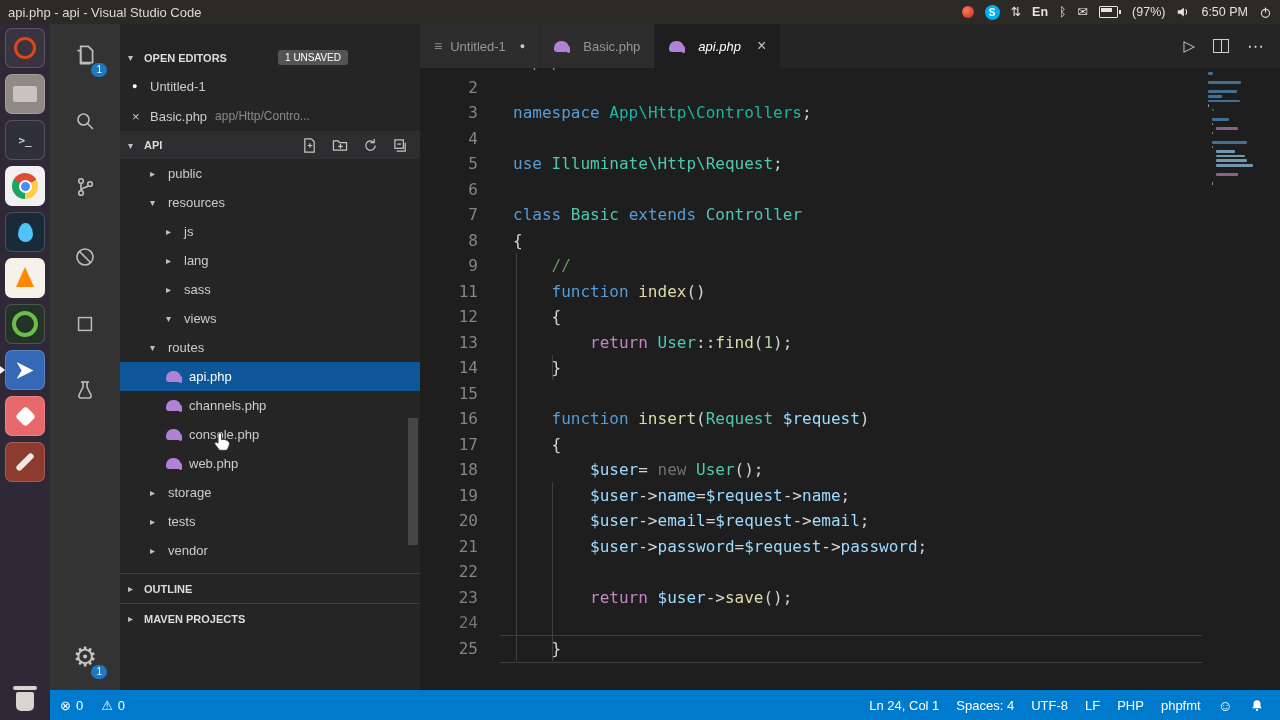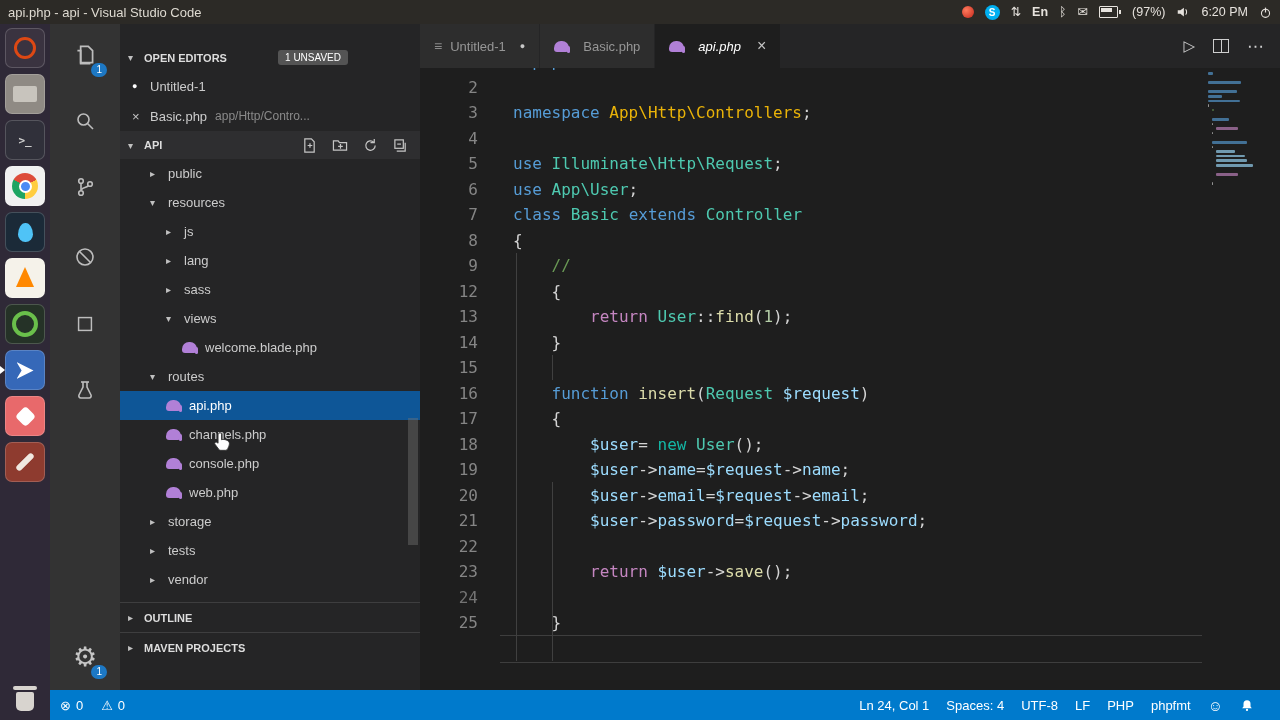--- a/index.html
+++ b/index.html
@@ -123,21 +123,21 @@
   .g3{left:132px;top:414px;height:179px;}
   .minimap{position:absolute;top:4px;right:0;width:78px;height:620px;}
   .mm-bar{position:absolute;height:2.6px;border-radius:1px;opacity:.65;}
 
   
   .statusbar{position:absolute;left:50px;top:690px;width:1230px;height:30px;background:#007acc;
              color:#ffffff;display:flex;align-items:center;font-size:13px;}
   .sb-left{display:flex;align-items:center;gap:5px;padding-left:10px;}
   .sb-ic{font-size:13px;}
   .sb-gap{width:8px;}
-  .sb-right{margin-left:auto;display:flex;align-items:center;gap:17px;padding-right:26px;}
+  .sb-right{margin-left:auto;display:flex;align-items:center;gap:17px;padding-right:16px;}
   .sb-smiley{font-size:15px;}
 
   
   .mouse{position:absolute;left:212px;top:430px;z-index:50;pointer-events:none;}
 </style>
 </head>
 <body>
 
 <div id="app">
 
@@ -154,21 +154,21 @@
           <span class="batt-body">
             <span class="batt-fill"></span>
           </span>
           <span class="batt-nub"></span>
         </span>
       <span class="tray-glyph">(97%)</span>
       <svg class="tray-svg" viewBox="0 0 16 16" width="14" height="14">
           <path d="M2 6h3l4-3v10L5 10H2z" fill="#e6e2dd"></path>
           <path d="M11 5c1.5 1.5 1.5 4.5 0 6" stroke="#e6e2dd" fill="none" stroke-width="1.2"></path>
         </svg>
-      <span class="tray-glyph">6:20 PM</span>
+      <span class="tray-glyph">6:50 PM</span>
       <svg class="tray-svg" viewBox="0 0 16 16" width="13" height="13">
           <circle cx="8" cy="9" r="5" stroke="#e6e2dd" fill="none" stroke-width="1.3"></circle>
           <path d="M8 2v6" stroke="#e6e2dd" stroke-width="1.5"></path>
         </svg>
     </div>
   </div>
 
   <div class="launcher">
     <div class="tile t-dash">
         <div class="swirl"></div>
@@ -314,24 +314,20 @@
           <span class="tree-label">lang</span>
         </div>
         <div class="tree-row" style="padding-left: 46px;">
           <span class="twisty">▸</span>
           <span class="tree-label">sass</span>
         </div>
         <div class="tree-row" style="padding-left: 46px;">
           <span class="twisty">▾</span>
           <span class="tree-label">views</span>
         </div>
-        <div class="tree-row" style="padding-left: 62px;">
-          <span class="php-el"></span>
-          <span class="tree-label">welcome.blade.php</span>
-        </div>
         <div class="tree-row" style="padding-left: 30px;">
           <span class="twisty">▾</span>
           <span class="tree-label">routes</span>
         </div>
         <div class="tree-row selected" style="padding-left: 46px;">
           <span class="php-el"></span>
           <span class="tree-label">api.php</span>
         </div>
         <div class="tree-row" style="padding-left: 46px;">
           <span class="php-el"></span>
@@ -403,47 +399,50 @@
           <div class="crow">
             <span class="ln">1</span>
             <span class="ctext"><span style="color: rgb(86, 156, 214);">&lt;?php</span></span>
           </div>
           <div class="crow">
             <span class="ln">2</span>
             <span class="ctext"></span>
           </div>
           <div class="crow">
             <span class="ln">3</span>
-            <span class="ctext"><span style="color: rgb(86, 156, 214);">namespace</span><span style="color: rgb(212, 212, 212);"> </span><span style="color: #eab308;">App\Http\Controllers</span><span style="color: rgb(212, 212, 212);">;</span></span>
+            <span class="ctext"><span style="color: rgb(86, 156, 214);">namespace</span><span style="color: rgb(212, 212, 212);"> </span><span style="color: #14b8a6;">App\Http\Controllers</span><span style="color: rgb(212, 212, 212);">;</span></span>
           </div>
           <div class="crow">
             <span class="ln">4</span>
             <span class="ctext"></span>
           </div>
           <div class="crow">
             <span class="ln">5</span>
             <span class="ctext"><span style="color: rgb(86, 156, 214);">use</span><span style="color: rgb(212, 212, 212);"> </span><span style="color: rgb(78, 201, 176);">Illuminate\Http\Request</span><span style="color: rgb(212, 212, 212);">;</span></span>
           </div>
           <div class="crow">
             <span class="ln">6</span>
-            <span class="ctext"><span style="color: rgb(86, 156, 214);">use</span><span style="color: rgb(212, 212, 212);"> </span><span style="color: rgb(78, 201, 176);">App\User</span><span style="color: rgb(212, 212, 212);">;</span></span>
           </div>
           <div class="crow">
             <span class="ln">7</span>
             <span class="ctext"><span style="color: rgb(86, 156, 214);">class</span><span style="color: rgb(212, 212, 212);"> </span><span style="color: rgb(78, 201, 176);">Basic</span><span style="color: rgb(212, 212, 212);"> </span><span style="color: rgb(86, 156, 214);">extends</span><span style="color: rgb(212, 212, 212);"> </span><span style="color: rgb(78, 201, 176);">Controller</span></span>
           </div>
           <div class="crow">
             <span class="ln">8</span>
             <span class="ctext"><span style="color: rgb(212, 212, 212);">{</span></span>
           </div>
           <div class="crow">
             <span class="ln">9</span>
             <span class="ctext"><span style="color: rgb(106, 153, 85);">    //</span></span>
           </div>
           <div class="crow">
+            <span class="ln">11</span>
+            <span class="ctext"><span style="color: rgb(212, 212, 212);">    </span><span style="color: rgb(86, 156, 214);">function</span><span style="color: rgb(212, 212, 212);"> </span><span style="color: rgb(220, 220, 170);">index</span><span style="color: rgb(212, 212, 212);">()</span></span>
+          </div>
+          <div class="crow">
             <span class="ln">12</span>
             <span class="ctext"><span style="color: rgb(212, 212, 212);">    {</span></span>
           </div>
           <div class="crow">
             <span class="ln">13</span>
             <span class="ctext"><span style="color: rgb(212, 212, 212);">        </span><span style="color: rgb(197, 134, 193);">return</span><span style="color: rgb(212, 212, 212);"> </span><span style="color: rgb(78, 201, 176);">User</span><span style="color: rgb(212, 212, 212);">::</span><span style="color: rgb(220, 220, 170);">find</span><span style="color: rgb(212, 212, 212);">(</span><span style="color: rgb(181, 206, 168);">1</span><span style="color: rgb(212, 212, 212);">);</span></span>
           </div>
           <div class="crow">
             <span class="ln">14</span>
             <span class="ctext"><span style="color: rgb(212, 212, 212);">    }</span></span>
@@ -455,21 +454,21 @@
           <div class="crow">
             <span class="ln">16</span>
             <span class="ctext"><span style="color: rgb(212, 212, 212);">    </span><span style="color: rgb(86, 156, 214);">function</span><span style="color: rgb(212, 212, 212);"> </span><span style="color: rgb(220, 220, 170);">insert</span><span style="color: rgb(212, 212, 212);">(</span><span style="color: rgb(78, 201, 176);">Request</span><span style="color: rgb(212, 212, 212);"> </span><span style="color: rgb(156, 220, 254);">$request</span><span style="color: rgb(212, 212, 212);">)</span></span>
           </div>
           <div class="crow">
             <span class="ln">17</span>
             <span class="ctext"><span style="color: rgb(212, 212, 212);">    {</span></span>
           </div>
           <div class="crow">
             <span class="ln">18</span>
-            <span class="ctext"><span style="color: rgb(212, 212, 212);">        </span><span style="color: rgb(156, 220, 254);">$user</span><span style="color: rgb(212, 212, 212);">= </span><span style="color: #14b8a6; text-align: center;">new</span><span style="color: rgb(212, 212, 212);"> </span><span style="color: rgb(78, 201, 176);">User</span><span style="color: rgb(212, 212, 212);">();</span></span>
+            <span class="ctext"><span style="color: rgb(212, 212, 212);">        </span><span style="color: rgb(156, 220, 254);">$user</span><span style="color: rgb(212, 212, 212);">= </span><span style="color: #737373; text-align: center;">new</span><span style="color: rgb(212, 212, 212);"> </span><span style="color: rgb(78, 201, 176);">User</span><span style="color: rgb(212, 212, 212);">();</span></span>
           </div>
           <div class="crow">
             <span class="ln">19</span>
             <span class="ctext"><span style="color: rgb(212, 212, 212);">        </span><span style="color: rgb(156, 220, 254);">$user</span><span style="color: rgb(212, 212, 212);">-&gt;</span><span style="color: rgb(156, 220, 254);">name</span><span style="color: rgb(212, 212, 212);">=</span><span style="color: rgb(156, 220, 254);">$request</span><span style="color: rgb(212, 212, 212);">-&gt;</span><span style="color: rgb(156, 220, 254);">name</span><span style="color: rgb(212, 212, 212);">;</span></span>
           </div>
           <div class="crow">
             <span class="ln">20</span>
             <span class="ctext"><span style="color: rgb(212, 212, 212);">        </span><span style="color: rgb(156, 220, 254);">$user</span><span style="color: rgb(212, 212, 212);">-&gt;</span><span style="color: rgb(156, 220, 254);">email</span><span style="color: rgb(212, 212, 212);">=</span><span style="color: rgb(156, 220, 254);">$request</span><span style="color: rgb(212, 212, 212);">-&gt;</span><span style="color: rgb(156, 220, 254);">email</span><span style="color: rgb(212, 212, 212);">;</span></span>
           </div>
           <div class="crow">

